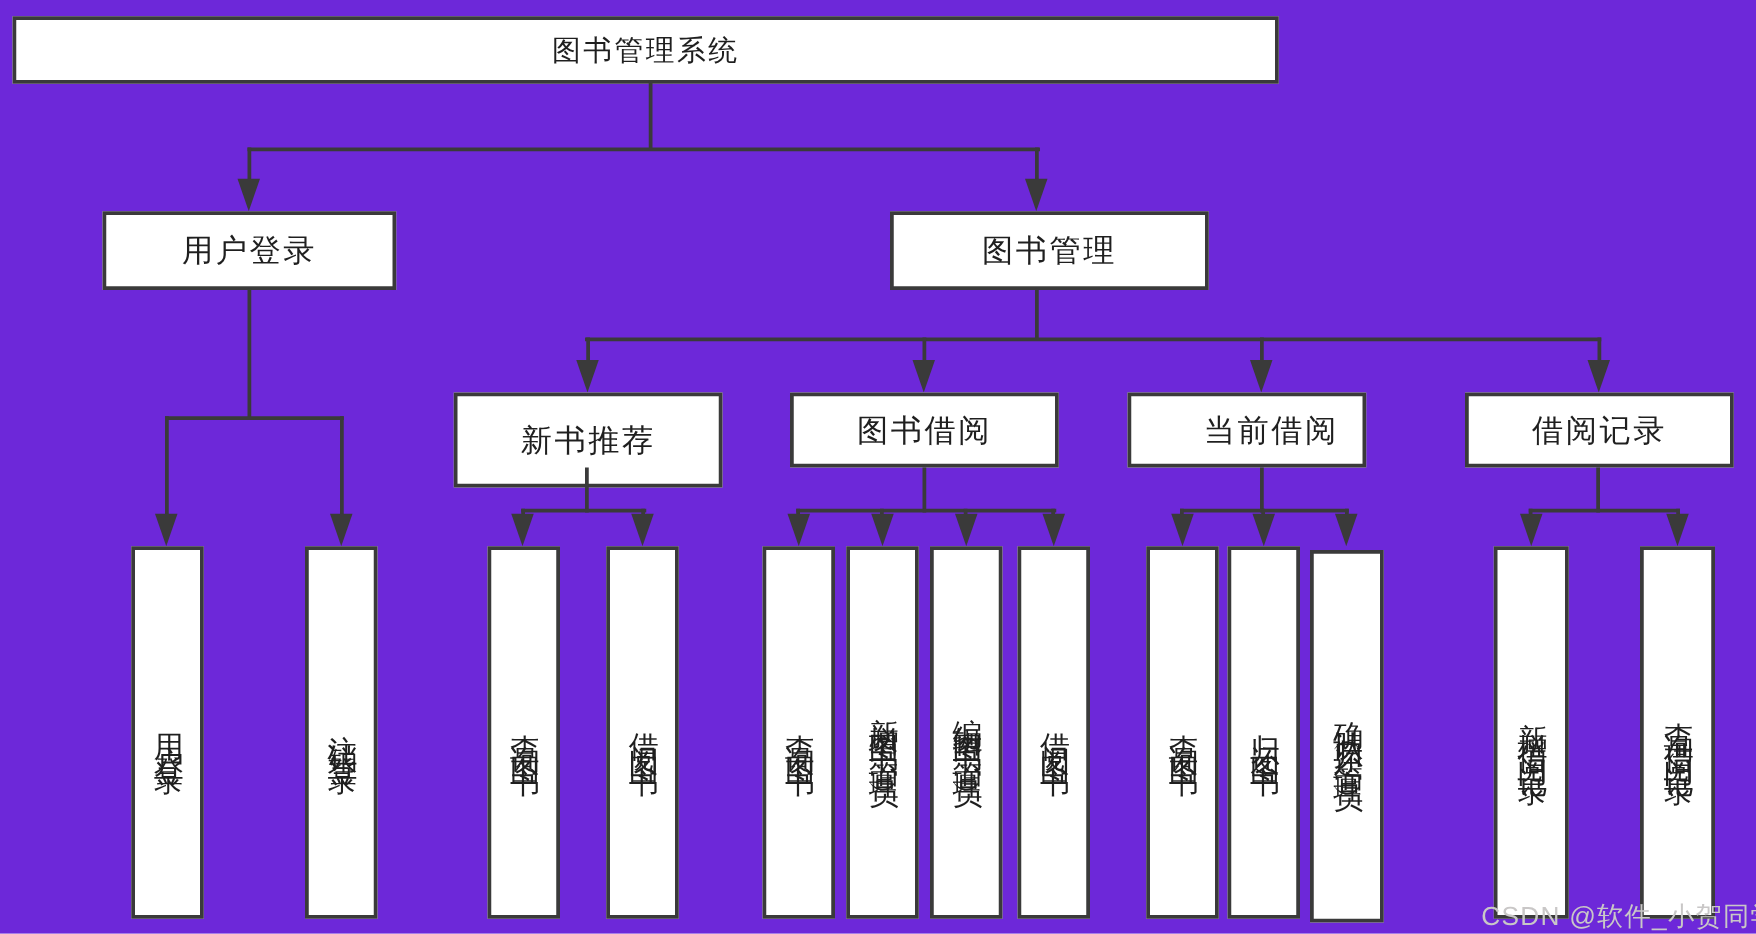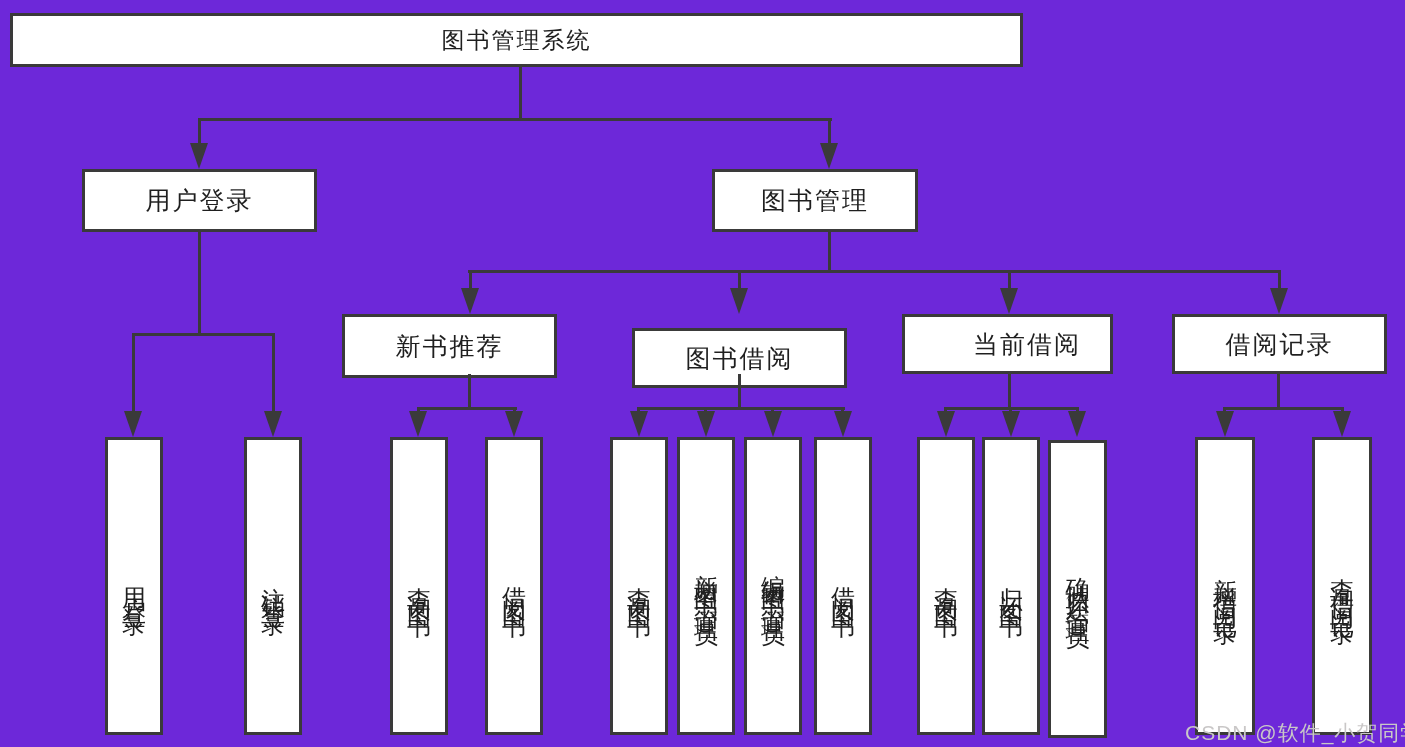--- a/index.html
+++ b/index.html
@@ -61,21 +61,21 @@
   <div class="vl" style="left:519px;top:64px;width:3px;height:56px;"></div>
   <div class="hl" style="left:198px;top:118px;width:634px;height:3px;"></div>
   <div class="vl" style="left:198px;top:118px;width:3px;height:28px;"></div>
   <div class="ar" style="left:190px;top:143px;"></div>
   <div class="vl" style="left:828px;top:118px;width:3px;height:28px;"></div>
   <div class="ar" style="left:820px;top:143px;"></div>
 
   <div class="box" style="left:82px;top:169px;width:235px;height:63px;">
     <span class="hlabel">用户登录</span>
   </div>
-  <div class="box" style="left:712px;top:169px;width:206px;height:63px;">
+  <div class="box" style="left:712px;top:169px;width:255px;height:63px;">
     <span class="hlabel">图书管理</span>
   </div>
 
   <div class="vl" style="left:198px;top:231px;width:3px;height:104px;"></div>
   <div class="hl" style="left:132px;top:333px;width:143px;height:3px;"></div>
   <div class="vl" style="left:132px;top:333px;width:3px;height:80px;"></div>
   <div class="ar" style="left:124px;top:411px;"></div>
   <div class="vl" style="left:272px;top:333px;width:3px;height:80px;"></div>
   <div class="ar" style="left:264px;top:411px;"></div>
 
@@ -83,27 +83,27 @@
   <div class="hl" style="left:468px;top:270px;width:813px;height:3px;"></div>
   <div class="vl" style="left:469px;top:270px;width:3px;height:20px;"></div>
   <div class="ar" style="left:461px;top:288px;"></div>
   <div class="vl" style="left:738px;top:270px;width:3px;height:20px;"></div>
   <div class="ar" style="left:730px;top:288px;"></div>
   <div class="vl" style="left:1008px;top:270px;width:3px;height:20px;"></div>
   <div class="ar" style="left:1000px;top:288px;"></div>
   <div class="vl" style="left:1278px;top:270px;width:3px;height:20px;"></div>
   <div class="ar" style="left:1270px;top:288px;"></div>
 
-  <div class="box" style="left:342px;top:314px;width:215px;height:64px;">
+  <div class="box" style="left:363px;top:314px;width:215px;height:76px;">
     <span class="hlabel">新书推荐</span>
   </div>
-  <div class="box" style="left:632px;top:328px;width:215px;height:60px;">
+  <div class="box" style="left:632px;top:314px;width:215px;height:60px;">
     <span class="hlabel">图书借阅</span>
   </div>
-  <div class="box" style="left:902px;top:314px;width:211px;height:60px;padding-left:39px;">
+  <div class="box" style="left:902px;top:314px;width:191px;height:60px;padding-left:39px;">
     <span class="hlabel">当前借阅</span>
   </div>
   <div class="box" style="left:1172px;top:314px;width:215px;height:60px;">
     <span class="hlabel">借阅记录</span>
   </div>
 
   <div class="vl" style="left:468px;top:374px;width:3px;height:36px;"></div>
   <div class="hl" style="left:417px;top:407px;width:100px;height:3px;"></div>
   <div class="vl" style="left:417px;top:407px;width:3px;height:8px;"></div>
   <div class="ar" style="left:409px;top:411px;"></div>

